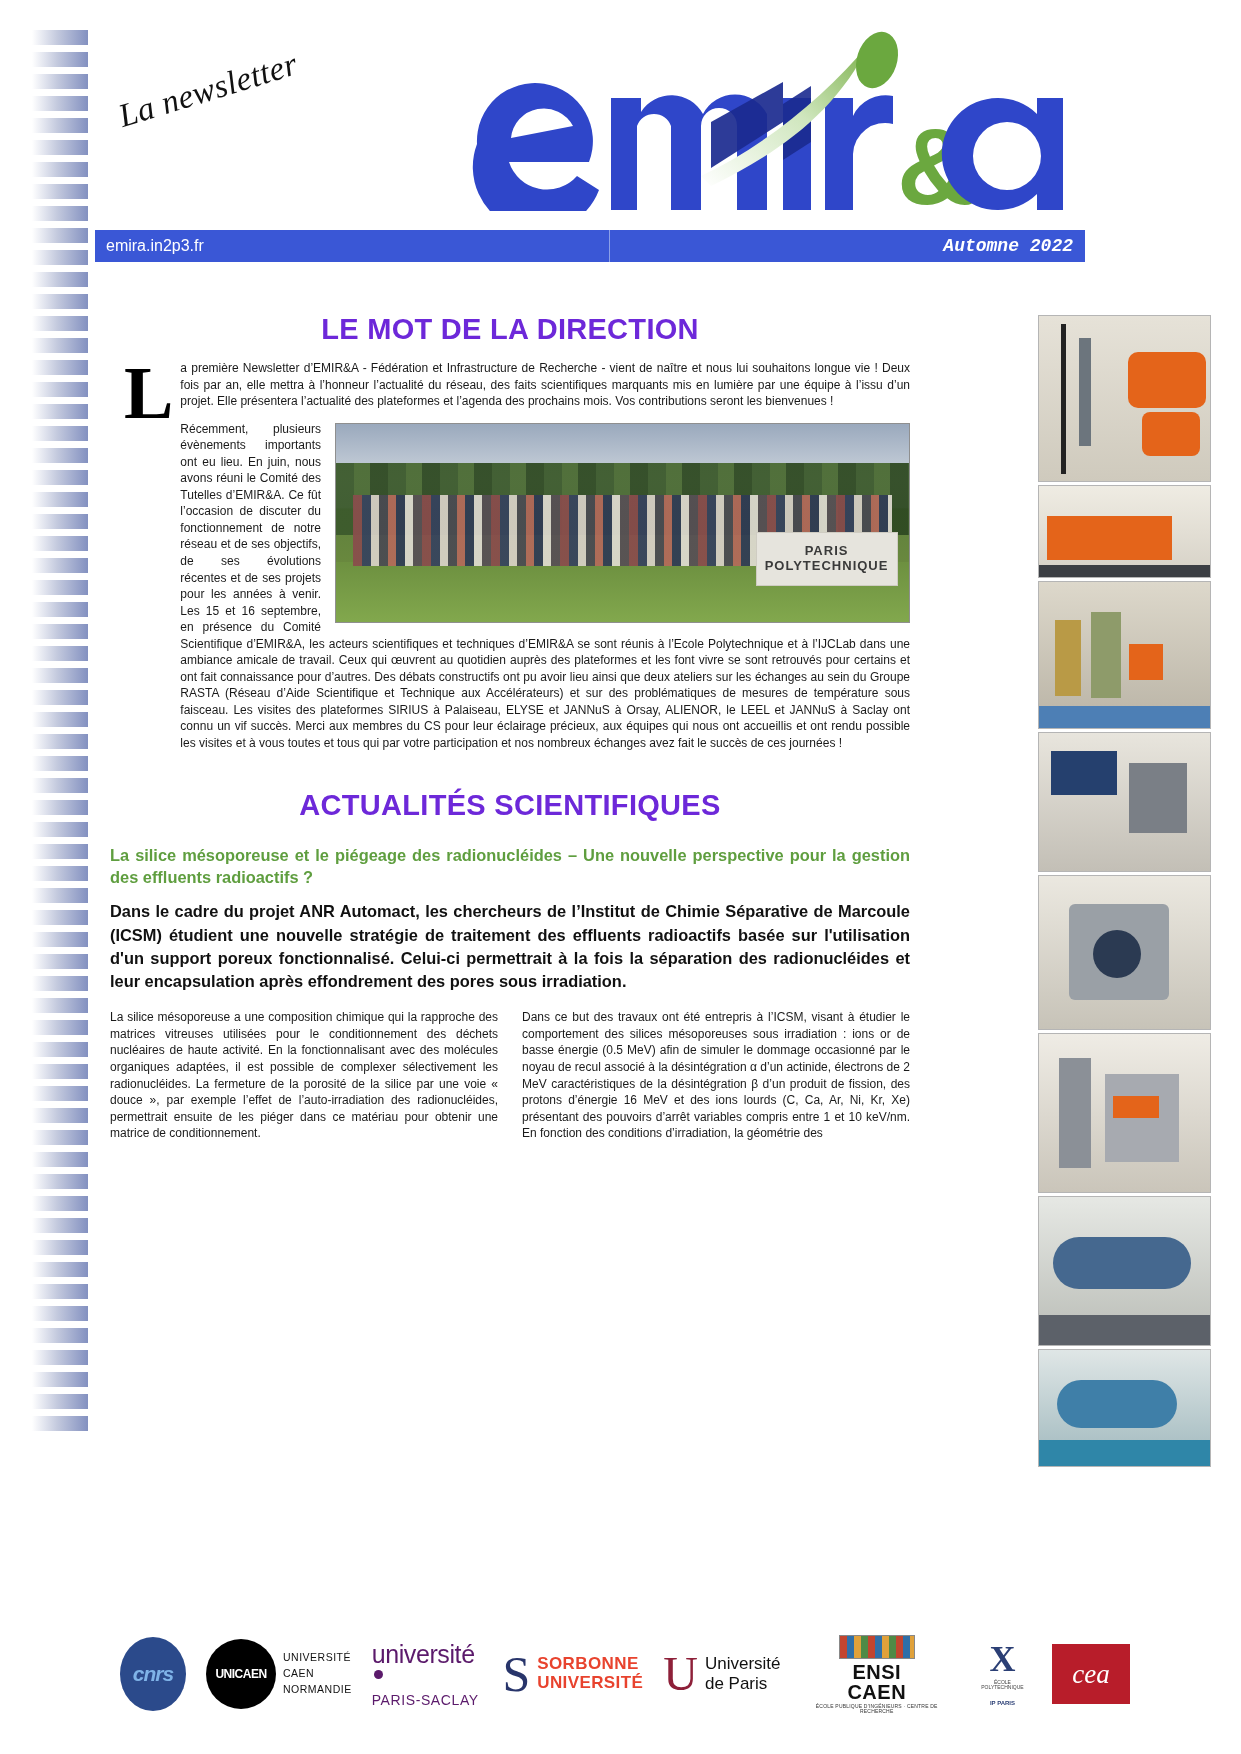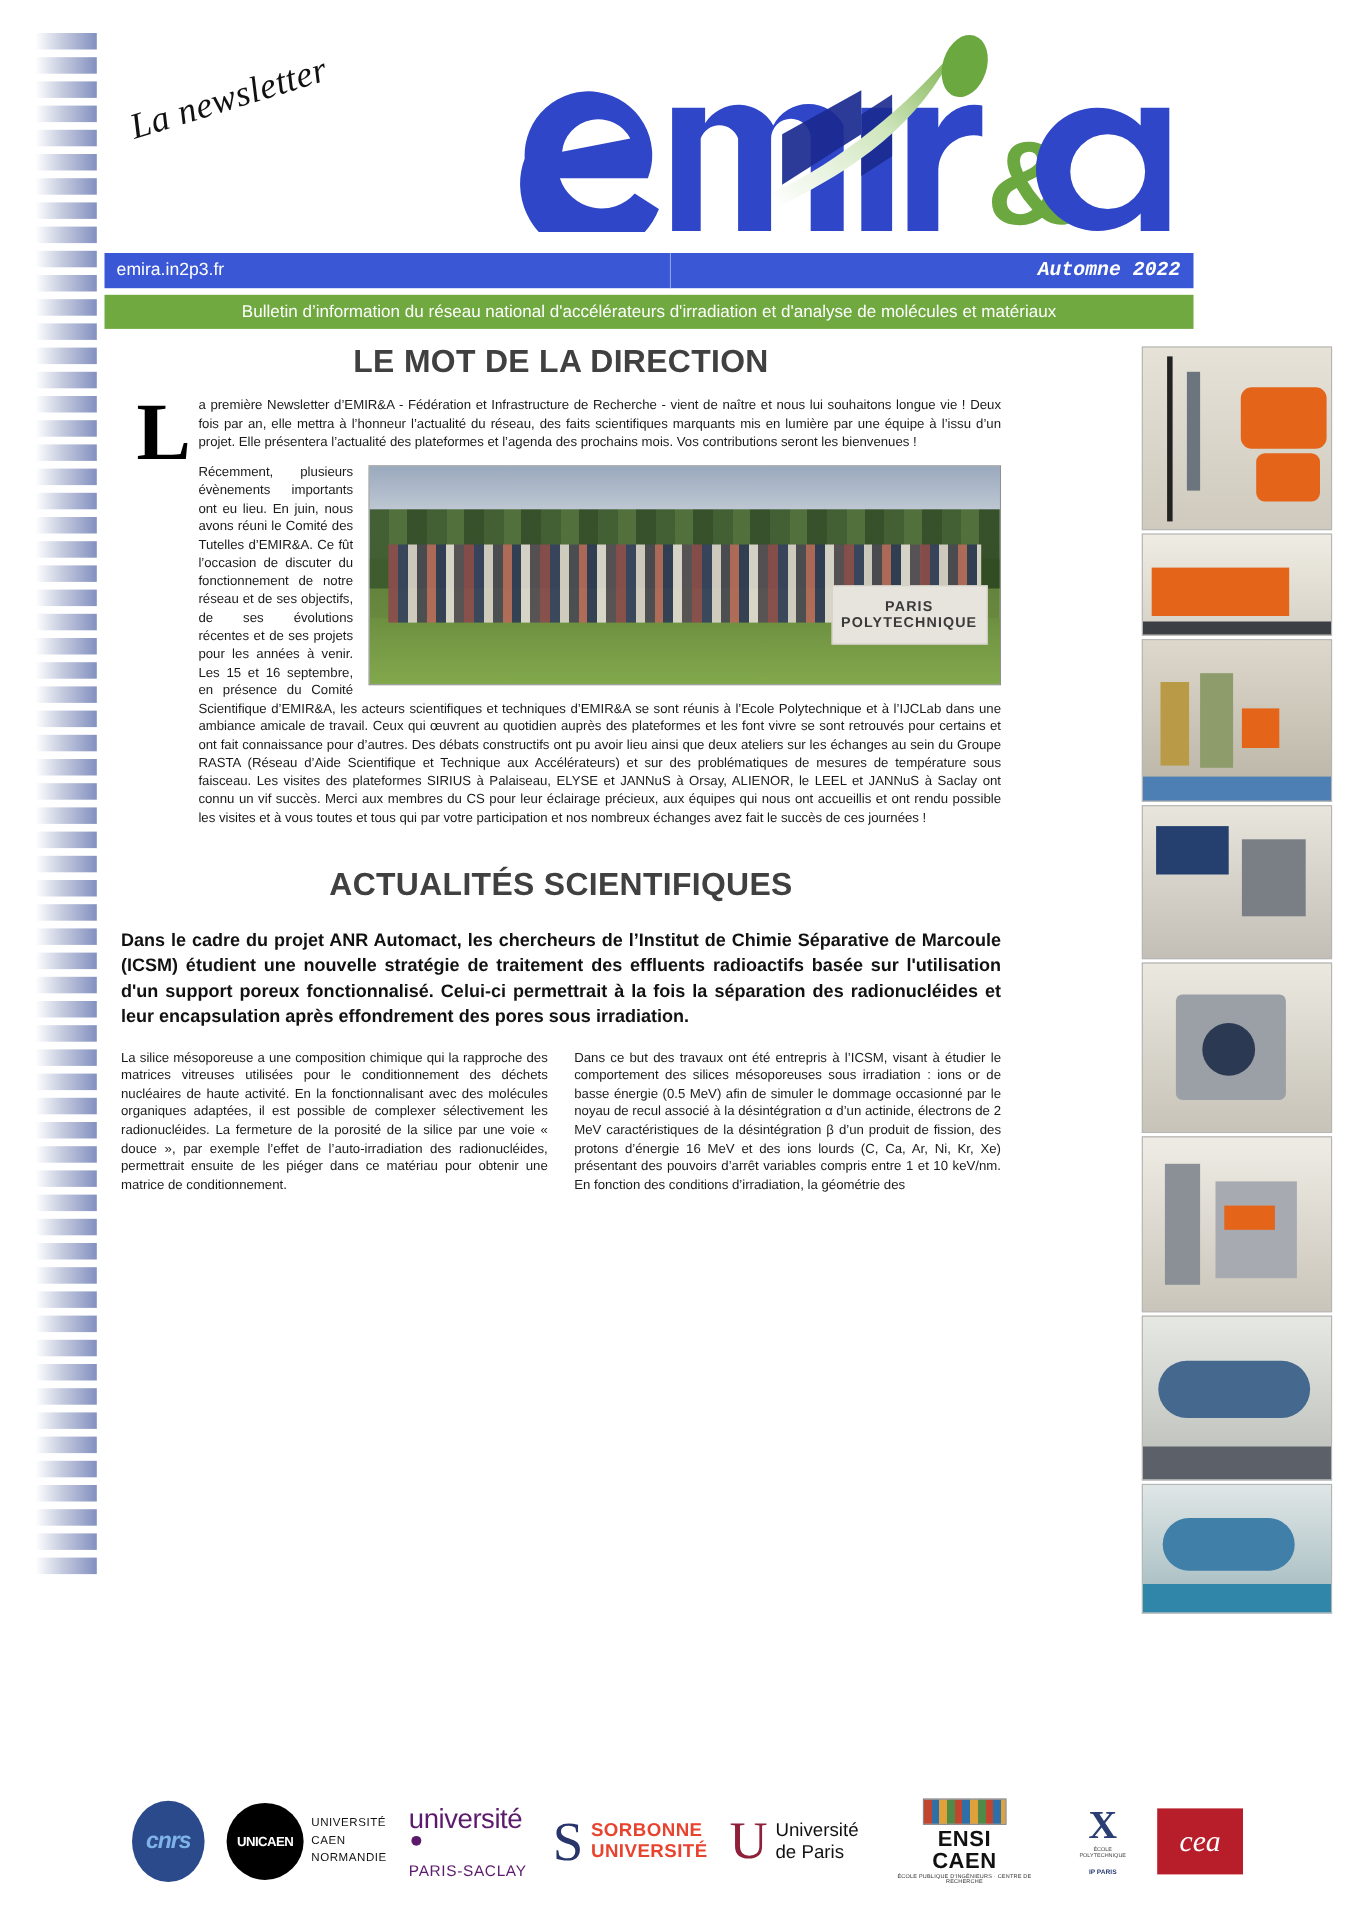--- a/index.html
+++ b/index.html
@@ -124,21 +124,21 @@
   #content {
     position: absolute;
     left: 110px;
     top: 305px;
     width: 800px;
   }
 
   h1.section-title {
     margin: 8px 0 14px 0;
     text-align: center;
-    color: #404040;
+    color: #6d28d9;
     font-size: 29px;
     font-weight: bold;
     letter-spacing: .3px;
   }
   h1.section-title.second { margin-top: 26px; margin-bottom: 22px; }
 
   p.body {
     margin: 0 0 11px 0;
     font-size: 12px;
     line-height: 1.38;
@@ -432,23 +432,20 @@
 
   <div id="url-bar">
     <div class="half left-half">
       <span id="site-url">emira.in2p3.fr</span>
     </div>
     <div class="half right-half">
       <span id="issue-date">Automne 2022</span>
     </div>
   </div>
 
-  <div id="green-bar">
-    <span id="green-bar-text">Bulletin d’information du réseau national d'accélérateurs d'irradiation et d'analyse de molécules et matériaux</span>
-  </div>
 </div>
 
 <div id="photo-strip">
 
   <div class="ph" style="height:167px;background:#d8d4cd">
     <div class="o3" style="left:0;top:0;right:0;bottom:0;background:linear-gradient(#e6e2d8,#cfcabd)"></div>
     <div class="o1" style="right:4px;top:36px;width:78px;height:56px;border-radius:10px"></div>
     <div class="o1" style="right:10px;top:96px;width:58px;height:44px;border-radius:8px"></div>
     <div class="o4" style="left:40px;top:22px;width:12px;height:108px"></div>
     <div class="o2" style="left:22px;top:8px;width:5px;height:150px;background:#222"></div>
@@ -518,20 +515,21 @@
       <div class="sign">
         <span>PARIS</span>
         <span>POLYTECHNIQUE</span>
       </div>
     </div>
     <p class="body">Récemment, plusieurs évènements importants ont eu lieu. En juin, nous avons réuni le Comité des Tutelles d’EMIR&amp;A. Ce fût l’occasion de discuter du fonctionnement de notre réseau et de ses objectifs, de ses évolutions récentes et de ses projets pour les années à venir. Les 15 et 16 septembre, en présence du Comité Scientifique d’EMIR&amp;A, les acteurs scientifiques et techniques d’EMIR&amp;A se sont réunis à l’Ecole Polytechnique et à l’IJCLab dans une ambiance amicale de travail.  Ceux qui œuvrent au quotidien auprès des plateformes et les font vivre se sont retrouvés pour certains et ont fait connaissance pour d’autres. Des débats constructifs ont pu avoir lieu ainsi que deux ateliers sur les échanges au sein du Groupe RASTA (Réseau d’Aide Scientifique et Technique aux Accélérateurs) et sur des problématiques de mesures de température sous faisceau. Les visites des plateformes SIRIUS à Palaiseau, ELYSE et JANNuS à Orsay, ALIENOR, le LEEL et JANNuS à Saclay ont connu un vif succès. Merci aux membres du CS pour leur éclairage précieux, aux équipes qui nous ont accueillis et ont rendu possible les visites et à vous toutes et tous qui par votre participation et nos nombreux échanges avez fait le succès de ces journées !</p>
   </div>
 
   <h1 class="section-title second">ACTUALITÉS SCIENTIFIQUES</h1>
 
+  <p class="green-subtitle">La silice mésoporeuse et le piégeage des radionucléides – Une nouvelle perspective pour la gestion des effluents radioactifs ?</p>
 
   <p class="bold-lede">Dans le cadre du projet ANR Automact, les chercheurs de l’Institut de Chimie Séparative de Marcoule (ICSM) étudient une nouvelle stratégie de traitement des effluents radioactifs basée sur l'utilisation d'un support poreux fonctionnalisé. Celui-ci permettrait à la fois la séparation des radionucléides et leur encapsulation après effondrement des pores sous irradiation.</p>
 
   <div id="two-col">
     <div class="col">
       <p class="body">La silice mésoporeuse a une composition chimique qui la rapproche des matrices vitreuses utilisées pour le conditionnement des déchets nucléaires de haute activité. En la fonctionnalisant avec des molécules organiques adaptées, il est possible de complexer sélectivement les radionucléides. La fermeture de la porosité de la silice par une voie « douce », par exemple l’effet de l’auto-irradiation des radionucléides, permettrait ensuite de les piéger dans ce matériau pour obtenir une matrice de conditionnement.</p>
     </div>
     <div class="col">
       <p class="body">Dans ce but des travaux ont été entrepris à l’ICSM, visant à étudier le comportement des silices mésoporeuses sous irradiation : ions or de basse énergie (0.5 MeV) afin de simuler le dommage occasionné par le noyau de recul associé à la désintégration α d’un actinide, électrons de 2 MeV caractéristiques de la désintégration β d’un produit de fission, des protons d’énergie 16 MeV et des ions lourds (C, Ca, Ar, Ni, Kr, Xe) présentant des pouvoirs d’arrêt variables compris entre 1 et 10 keV/nm. En fonction des conditions d’irradiation, la géométrie des</p>
     </div>

